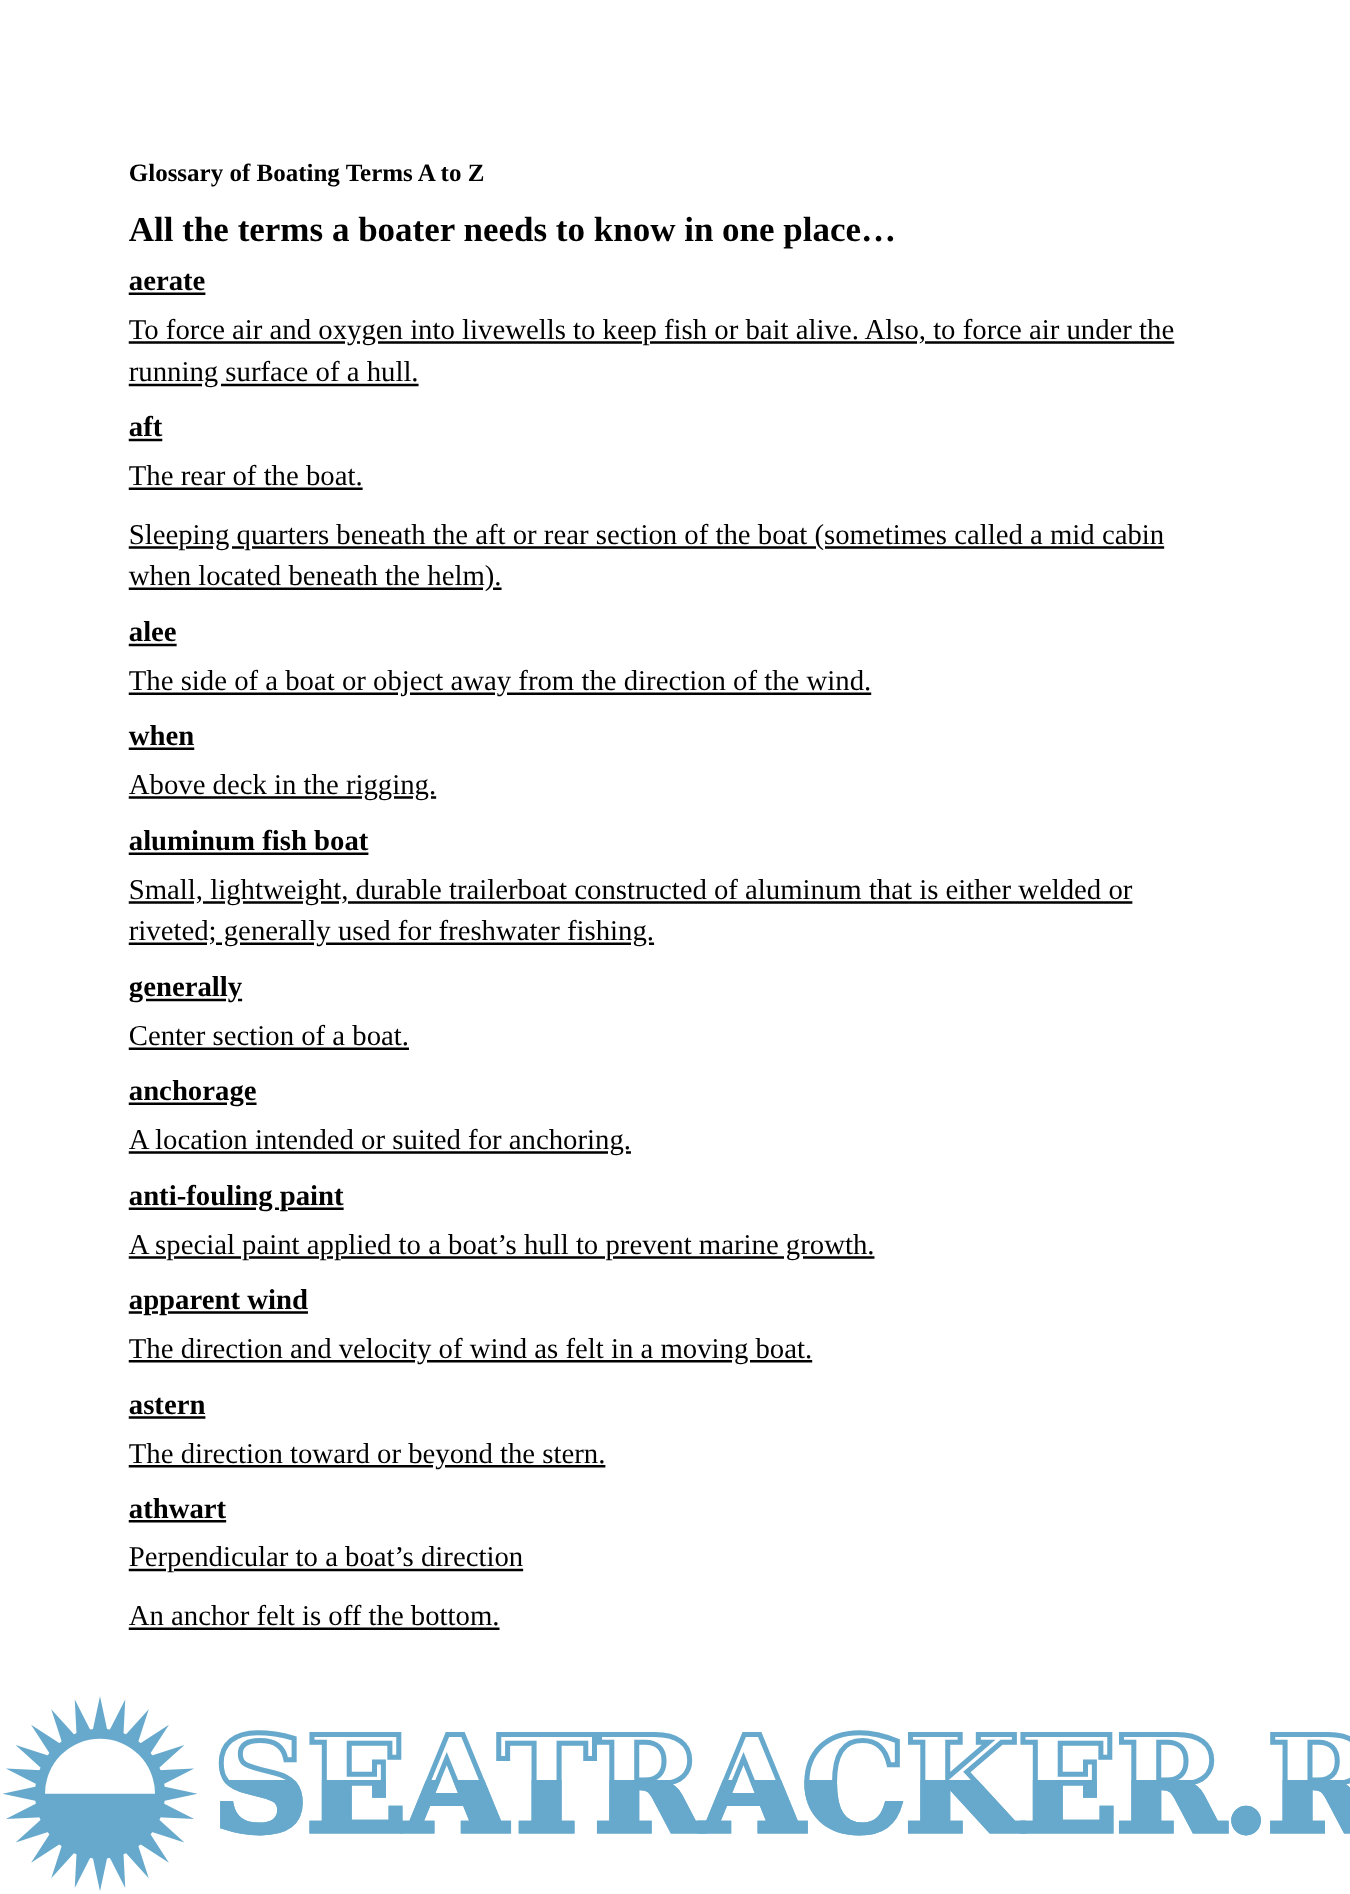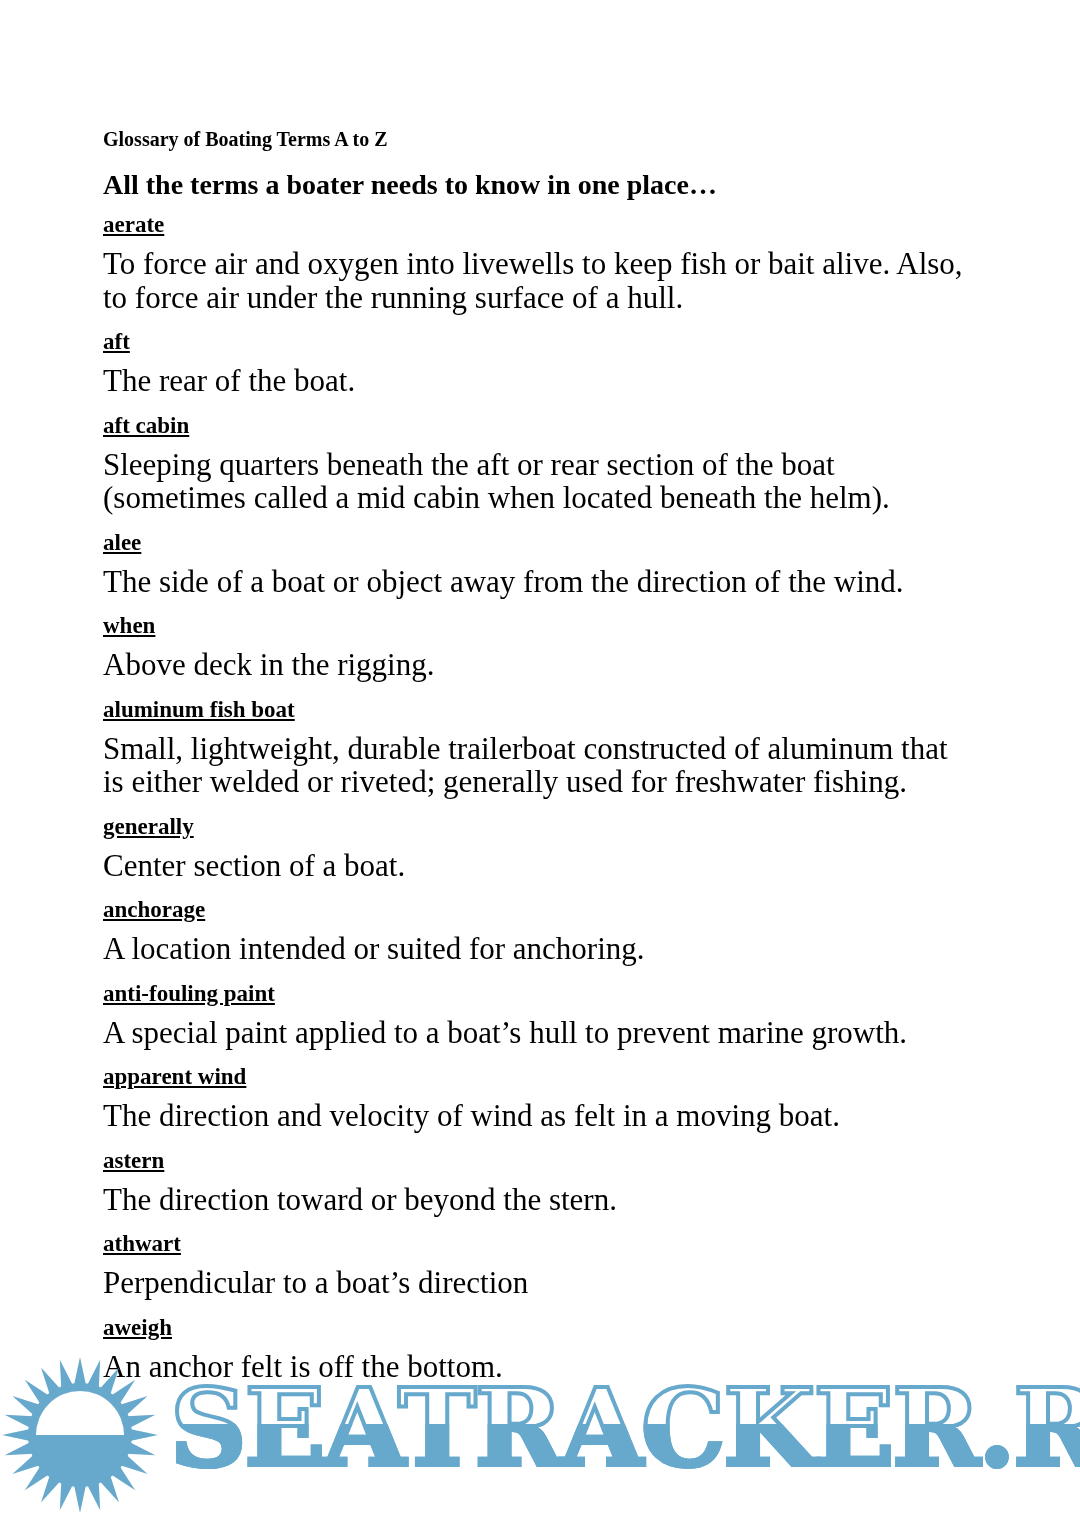--- a/index.html
+++ b/index.html
@@ -3,21 +3,21 @@
   <meta charset="utf-8">
   <style>
     html, body { margin: 0; padding: 0; background: #ffffff; }
     body { width: 1080px; height: 1515px; position: relative; overflow: hidden;
            font-family: "Liberation Serif", serif; color: #000; }
     .page { position: absolute; left: 103px; top: 124px; width: 870px; }
     .title { font-weight: bold; font-size: 20px; line-height: 30px; margin: 0 0 16px 0; }
     .subtitle { font-weight: bold; font-size: 28px; line-height: 30px; margin: 0 0 10px 0; }
     .entry { margin: 0; }
     .term { font-weight: bold; font-size: 23px; line-height: 30px; margin: 0 0 7px 0; text-decoration: underline; }
-    .def { font-size: 31px; line-height: 33.5px; margin: 0 0 13px 0; }
+    .def { font-size: 23px; line-height: 33.5px; margin: 0 0 13px 0; text-decoration: underline; }
     .watermark { position: absolute; left: 0; top: 1355px; width: 1080px; height: 160px; pointer-events: none; }
     .watermark svg { position: absolute; left: 0; top: 0; }
     .wm-text { position: absolute; left: 170px; top: 18px; font-family: "DejaVu Serif", serif;
                font-weight: bold; font-size: 106px; letter-spacing: -2px; line-height: 110px;
                color: transparent; -webkit-text-stroke: 4px #67a9cc;
                background: linear-gradient(to bottom, transparent 0%, transparent 46%, #67a9cc 46%, #67a9cc 100%);
                -webkit-background-clip: text; background-clip: text; }
   </style>
 </head>
 <body>
@@ -28,21 +28,20 @@
 
   <div class="entry">
     <div class="term">aerate</div>
     <div class="def">To force air and oxygen into livewells to keep fish or bait alive. Also, to force air under the running surface of a hull.</div>
   </div>
   <div class="entry">
     <div class="term">aft</div>
     <div class="def">The rear of the boat.</div>
   </div>
   <div class="entry">
-    <div class="term">aft cabin</div>
     <div class="def">Sleeping quarters beneath the aft or rear section of the boat (sometimes called a mid cabin when located beneath the helm).</div>
   </div>
   <div class="entry">
     <div class="term">alee</div>
     <div class="def">The side of a boat or object away from the direction of the wind.</div>
   </div>
   <div class="entry">
     <div class="term">when</div>
     <div class="def">Above deck in the rigging.</div>
   </div>
@@ -68,21 +67,20 @@
   </div>
   <div class="entry">
     <div class="term">astern</div>
     <div class="def">The direction toward or beyond the stern.</div>
   </div>
   <div class="entry">
     <div class="term">athwart</div>
     <div class="def">Perpendicular to a boat’s direction</div>
   </div>
   <div class="entry">
-    <div class="term">aweigh</div>
     <div class="def">An anchor felt is off the bottom.</div>
   </div>
 </div>
 
 <div class="watermark">
   <svg width="160" height="160" viewBox="0 0 160 160">
     <g fill="#67a9cc">
       <polygon points="80,2 86,30 74,30"></polygon>
       <polygon points="80,158 86,130 74,130"></polygon>
       <polygon points="2,80 30,74 30,86"></polygon>

